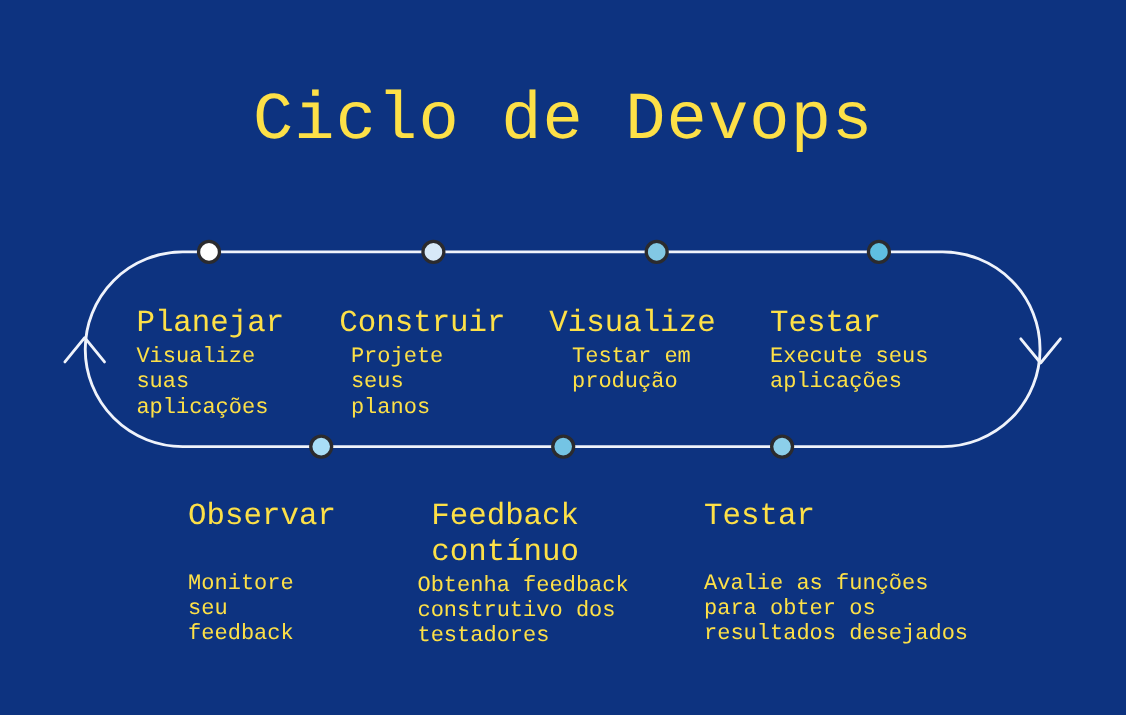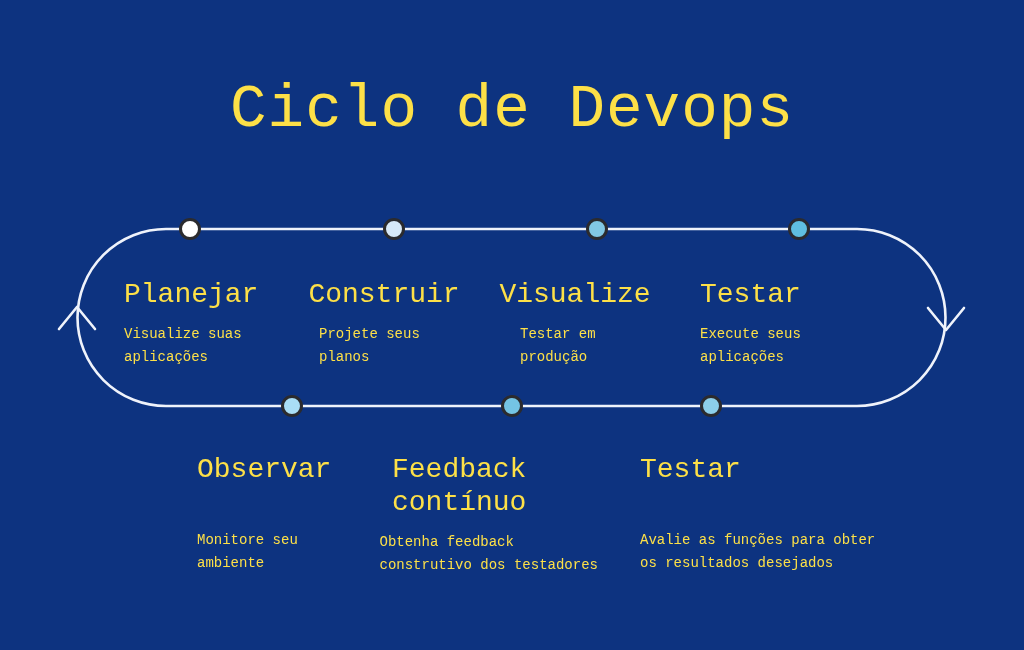--- a/index.html
+++ b/index.html
@@ -46,24 +46,24 @@
     transform: translateX(-50%);
     text-align: left;
   }
   .stage-name {
     font-size: 28px;
     line-height: 33px;
     font-weight: 400;
     margin: 0 auto;
   }
   .stage-desc {
-    font-size: 14px;
+    font-size: 20px;
     line-height: 23px;
     font-weight: 400;
-    margin: 12px auto 0 auto;
+    margin: 2px auto 0 auto;
   }
   .top-stage { top: 278px; }
   .bottom-stage { top: 453px; }
   .bottom-stage .stage-name { min-height: 64px; }
 </style>
 </head>
 <body>
 
 <div class="canvas" style="background: rgb(13, 51, 128); color: #fde047; font-family: Liberation Mono, monospace;">
 
@@ -94,23 +94,23 @@
   </div>
   <div class="stage top-stage" style="left:575px">
     <div class="stage-name">Visualize</div>
     <div class="stage-desc" style="max-width:110px">Testar em produção</div>
   </div>
   <div class="stage top-stage" style="left:775px">
     <div class="stage-name">Testar</div>
     <div class="stage-desc" style="max-width:150px">Execute seus aplicações</div>
   </div>
 
-  <div class="stage bottom-stage" style="left:267px">
+  <div class="stage bottom-stage" style="left:241px">
     <div class="stage-name">Observar</div>
-    <div class="stage-desc" style="max-width:140px">Monitore seu ambiente</div>
+    <div class="stage-desc" style="max-width:140px">Monitore seu feedback</div>
   </div>
   <div class="stage bottom-stage" style="left:765px">
     <div class="stage-name">Testar</div>
     <div class="stage-desc" style="max-width:250px">Avalie as funções para obter os resultados desejados</div>
   </div>
   <div class="stage bottom-stage" style="left:492px">
     <div class="stage-name" style="max-width:200px">Feedback contínuo</div>
     <div class="stage-desc" style="max-width:225px">Obtenha feedback construtivo dos testadores</div>
   </div>
 

